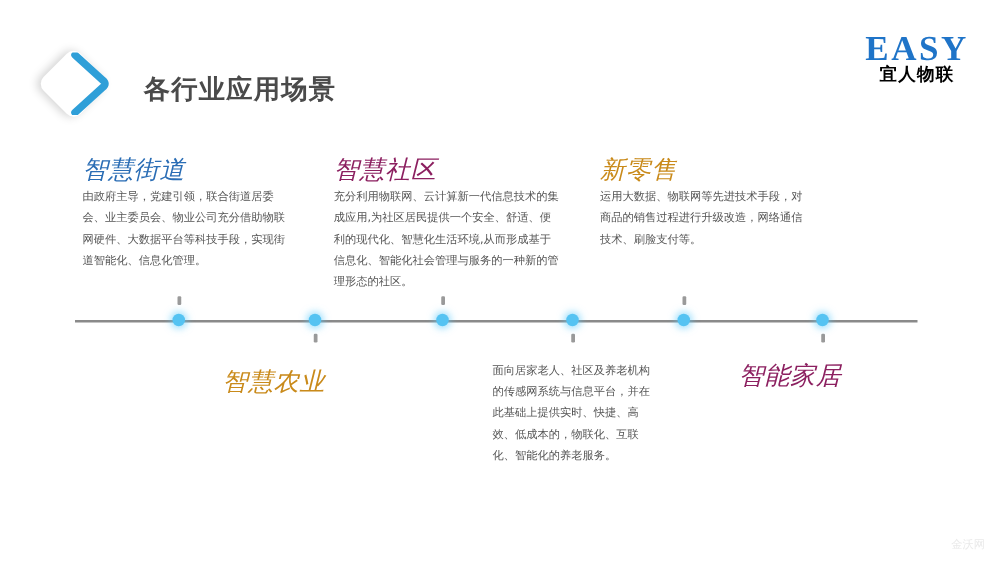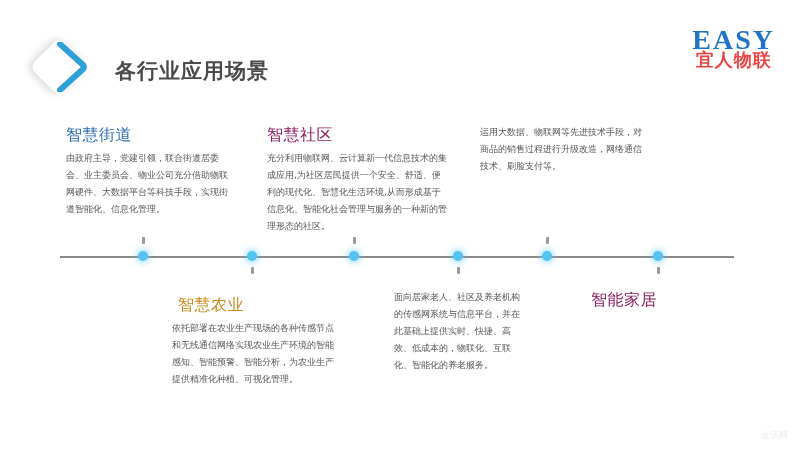--- a/index.html
+++ b/index.html
@@ -15,24 +15,24 @@
   .header-icon .accent {
     position: absolute; left: 26px; top: 4px; width: 34px; height: 50px;
   }
   .page-title {
     position: absolute; left: 115px; top: 57px; font-size: 21px; font-weight: bold; color: #4a4a4a;
     letter-spacing: 1px;
   }
 
   .brand { position: absolute; right: 25px; top: 29px; text-align: center; }
   .brand .en { font-size: 28px; font-weight: bold; color: #1f74c8; letter-spacing: 2px; line-height: 22px; font-family: Liberation Serif, serif; }
-  .brand .cn { font-size: 18px; font-weight: bold; color: #ef4444; letter-spacing: 1px; line-height: 18px; }
+  .brand .cn { font-size: 14px; font-weight: bold; color: #000000; letter-spacing: 1px; line-height: 18px; }
 
   .card { position: absolute; }
-  .card .title { font-size: 16px; line-height: 22px; margin-bottom: 4px; letter-spacing: 0.5px; }
+  .card .title { font-size: 20px; line-height: 22px; margin-bottom: 4px; letter-spacing: 0.5px; font-style: italic; }
   .card .desc { font-size: 9px; line-height: 17px; color: #555; }
 
   .timeline-line {
     position: absolute; left: 60px; top: 256px; width: 674px; height: 1.5px; background: #8a8a8a;
   }
   .dot {
     position: absolute; width: 10px; height: 10px; border-radius: 50%;
     background: #55c3f2; box-shadow: 0 0 6px 2px rgba(90,200,250,0.55);
     top: 251px;
   }
@@ -61,20 +61,21 @@
   <div class="title" style="color:#2a6db5;">智慧街道</div>
   <div class="desc">由政府主导，党建引领，联合街道居委会、业主委员会、物业公司充分借助物联网硬件、大数据平台等科技手段，实现街道智能化、信息化管理。</div>
 </div>
 
 <div class="card" style="left:267px; top:124px; width:180px;">
   <div class="title" style="color:#8c2060;">智慧社区</div>
   <div class="desc">充分利用物联网、云计算新一代信息技术的集成应用,为社区居民提供一个安全、舒适、便利的现代化、智慧化生活环境,从而形成基于信息化、智能化社会管理与服务的一种新的管理形态的社区。</div>
 </div>
 
 <div class="card" style="left:480px; top:124px; width:162px;">
+  <div class="title" style="color:#c98a1a;">新零售</div>
   <div class="desc">运用大数据、物联网等先进技术手段，对商品的销售过程进行升级改造，网络通信技术、刷脸支付等。</div>
 </div>
 
 <div class="timeline-line"></div>
 
 <div class="tick" style="left:142px; top:237px;"></div>
 <div class="tick" style="left:353px; top:237px;"></div>
 <div class="tick" style="left:546px; top:237px;"></div>
 <div class="tick" style="left:251px; top:267px;"></div>
 <div class="tick" style="left:457px; top:267px;"></div>
@@ -82,21 +83,20 @@
 
 <div class="dot" style="left:138px;"></div>
 <div class="dot" style="left:247px;"></div>
 <div class="dot" style="left:349px;"></div>
 <div class="dot" style="left:453px;"></div>
 <div class="dot" style="left:542px;"></div>
 <div class="dot" style="left:653px;"></div>
 
 <div class="card" style="left:172px; top:294px; width:170px;">
   <div class="title" style="color:#c98a1a; margin-left:6px;">智慧农业</div>
-  <div class="desc">依托部署在农业生产现场的各种传感节点和无线通信网络实现农业生产环境的智能感知、智能预警、智能分析，为农业生产提供精准化种植、可视化管理。</div>
 </div>
 
 <div class="card" style="left:394px; top:289px; width:133px;">
   <div class="desc">面向居家老人、社区及养老机构的传感网系统与信息平台，并在此基础上提供实时、快捷、高效、低成本的，物联化、互联化、智能化的养老服务。</div>
 </div>
 
 <div class="card" style="left:585px; top:289px; width:176px;">
   <div class="title" style="color:#8c2060; margin-left:6px;">智能家居</div>
 </div>
 

